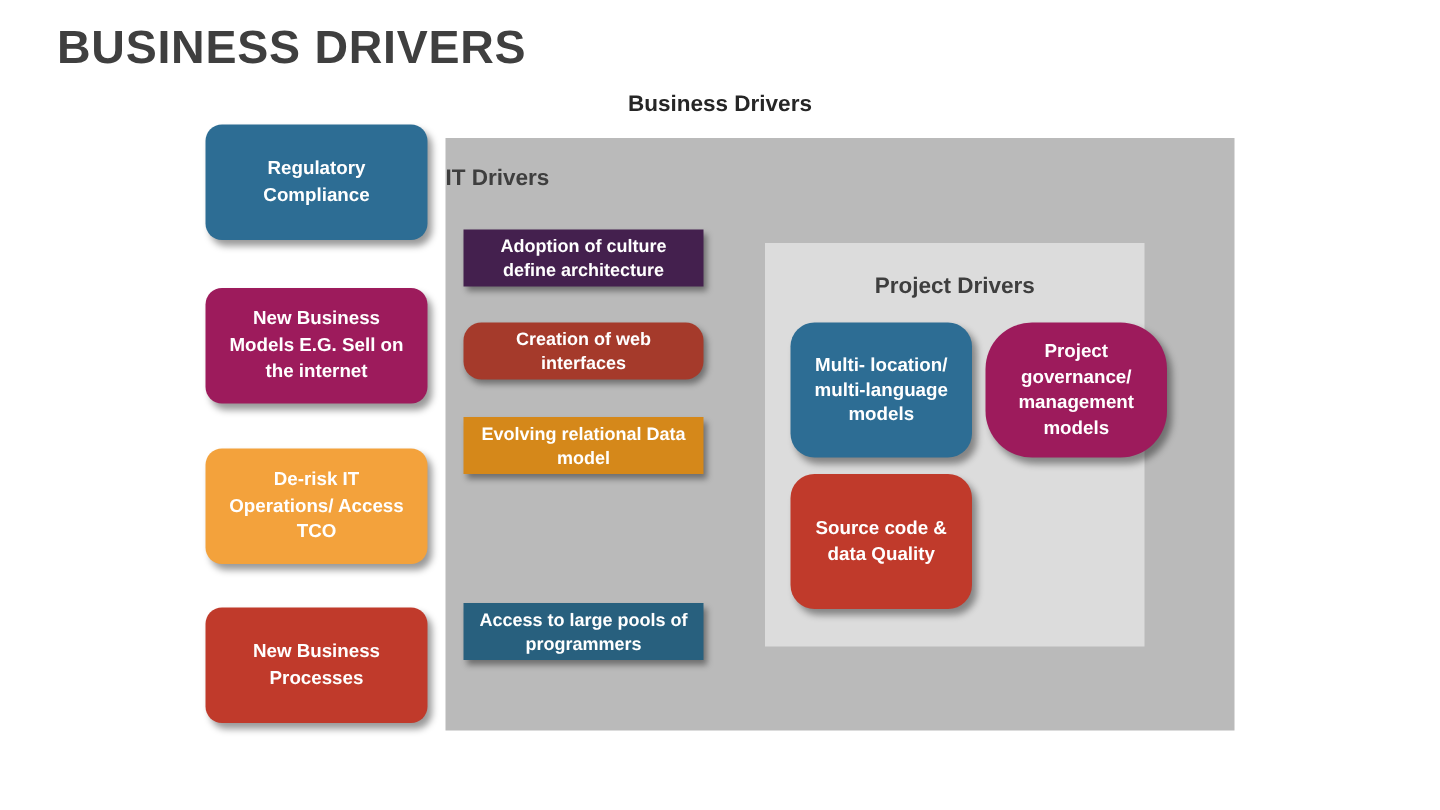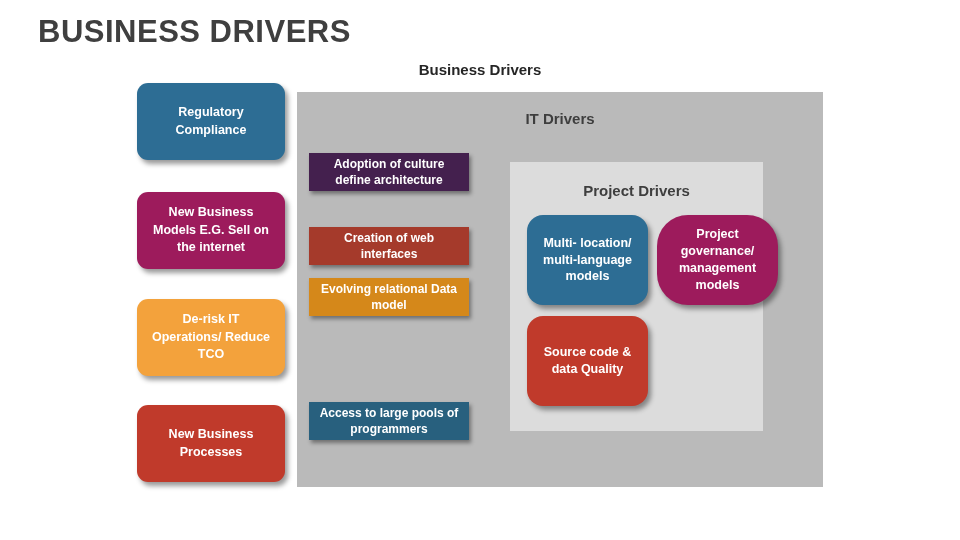--- a/index.html
+++ b/index.html
@@ -65,21 +65,20 @@
     top: 92px;
     width: 526px;
     height: 395px;
     background: #bababa;
   }
   .it-panel-title {
     position: absolute;
     left: 0;
     top: 18px;
     width: 100%;
-    text-align: center;
     font-size: 15px;
     font-weight: 700;
     color: #3e3e3e;
   }
 
   
   .it-bar {
     position: absolute;
     left: 12px;
     width: 160px;
@@ -89,21 +88,21 @@
     align-items: center;
     justify-content: center;
     text-align: center;
     color: #ffffff;
     font-size: 12px;
     font-weight: 700;
     line-height: 1.35;
     padding: 3px 8px;
   }
   .it-bar-0 { top: 61px; }
-  .it-bar-1 { top: 135px; }
+  .it-bar-1 { top: 123px; border-radius: 12px; }
   .it-bar-2 { top: 186px; }
   .it-bar-3 { top: 248px; }
   .it-bar-4 { top: 310px; }
 
   
   .project-panel {
     position: absolute;
     left: 213px;
     top: 70px;
     width: 253px;
@@ -151,21 +150,21 @@
 
   <div class="diagram-caption">Business Drivers</div>
 
   <div class="bd-box bd-box-0" style="background-color: rgb(45, 109, 148);">
     <span>Regulatory Compliance</span>
   </div>
   <div class="bd-box bd-box-1" style="background-color: rgb(157, 27, 92);">
     <span>New Business Models E.G. Sell on the internet</span>
   </div>
   <div class="bd-box bd-box-2" style="background-color: rgb(243, 162, 60);">
-    <span>De-risk IT Operations/ Reduce TCO</span>
+    <span>De-risk IT Operations/ Access TCO</span>
   </div>
   <div class="bd-box bd-box-3" style="background-color: rgb(192, 58, 43);">
     <span>New Business Processes</span>
   </div>
 
   <div class="it-panel" style="background-color: rgb(186, 186, 186);">
     <div class="it-panel-title">IT Drivers</div>
 
     <div class="it-bar it-bar-0" style="background-color: rgb(68, 32, 78);">
       <span>Adoption of culture define architecture</span>

